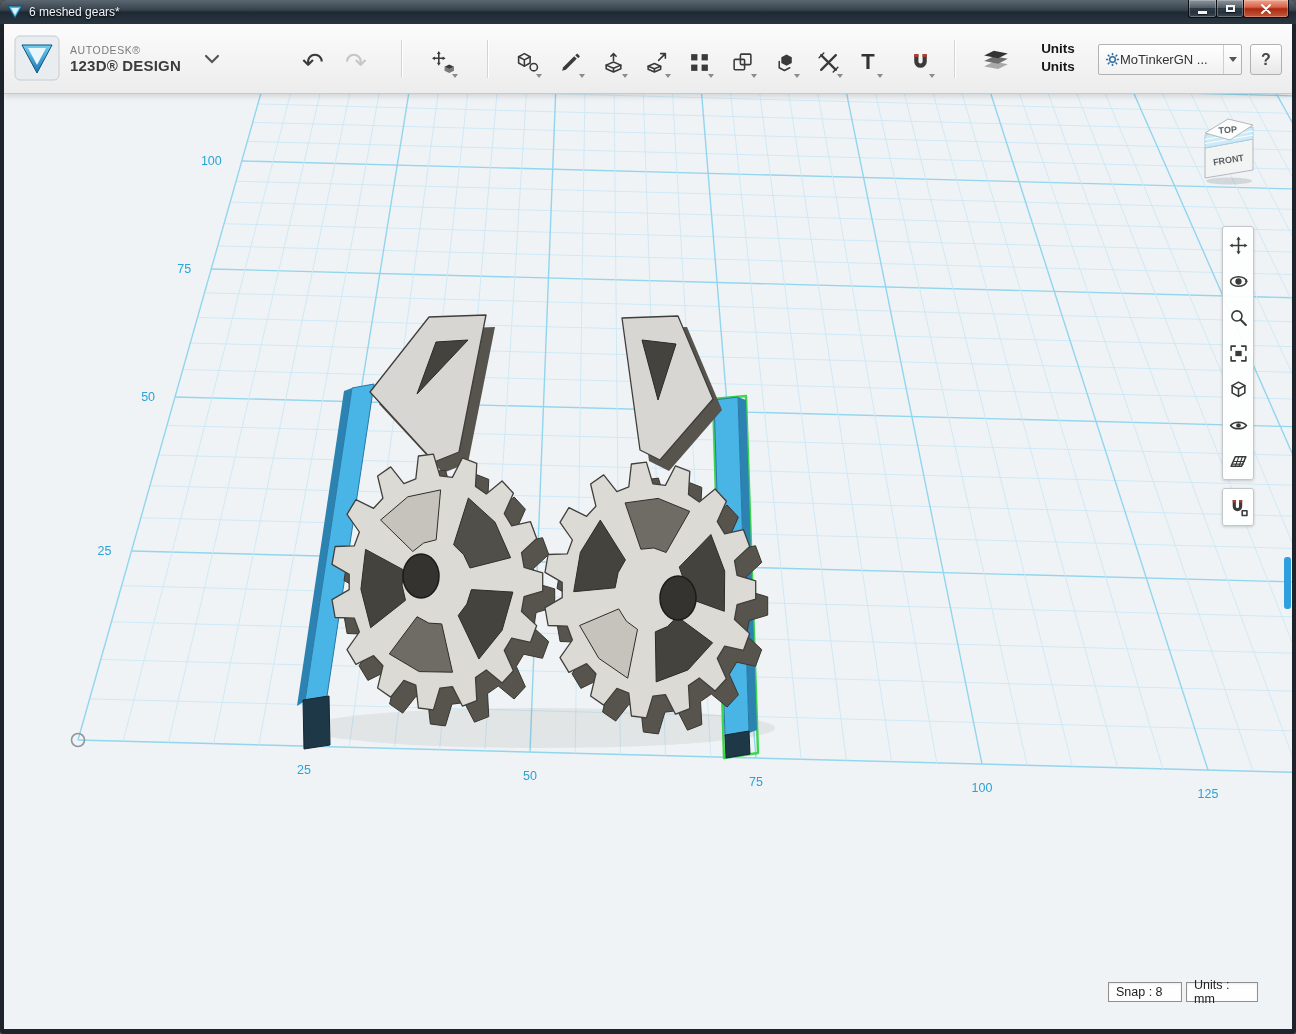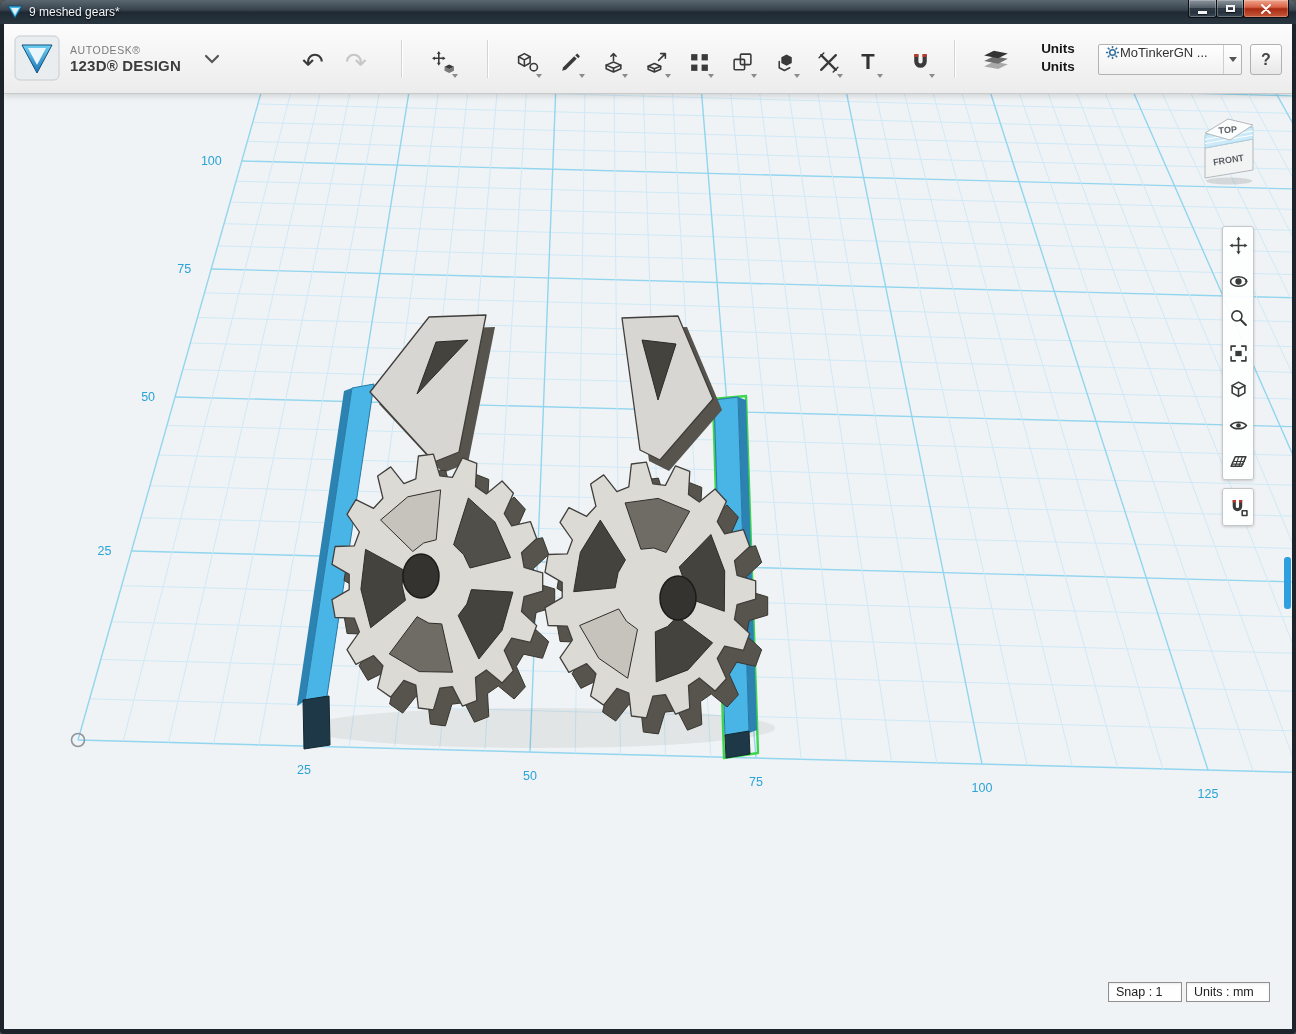--- a/index.html
+++ b/index.html
@@ -55,21 +55,21 @@
   .caret{position:absolute;right:3px;bottom:2px;width:0;height:0;border-left:3.5px solid transparent;border-right:3.5px solid transparent;border-top:4px solid #8b8b8b;}
   .ticon{stroke:#3a3a3a;fill:none;stroke-width:1.5;stroke-linecap:round;stroke-linejoin:round;}
   .ticon .f{fill:#3a3a3a;stroke:none;}
   .texttool{font-size:22px;font-weight:bold;color:#333;line-height:22px;}
   .layersbtn{position:absolute;left:978px;top:23px;width:28px;height:26px;}
   .freemember{position:absolute;left:1020px;top:16px;width:68px;text-align:center;font-size:13.5px;font-weight:bold;color:#161616;line-height:18px;}
   .account{
     position:absolute;left:1094px;top:20px;width:144px;height:31px;
     background:linear-gradient(180deg,#ffffff,#f1f1f1);
     border:1px solid #b2b2b2;border-radius:2px;
-    display:flex;padding-left:6px;
+    display:flex;align-items:center;padding-left:6px;
   }
   .account .alabel{flex:1;font-size:13px;color:#333;white-space:nowrap;overflow:hidden;}
   .account .achev{width:18px;height:100%;border-left:1px solid #cfcfcf;display:flex;align-items:center;justify-content:center;}
   .dtri{width:0;height:0;border-left:4px solid transparent;border-right:4px solid transparent;border-top:5px solid #555;}
   .helpbtn{
     position:absolute;left:1246px;top:20px;width:32px;height:31px;
     background:linear-gradient(180deg,#ffffff,#e7e7e7);
     border:1px solid #b0b0b0;border-radius:3px;
     font-size:16px;font-weight:bold;color:#444;
     display:flex;align-items:center;justify-content:center;
@@ -90,34 +90,34 @@
   .side-tools.group2{top:394px;}
   .stool{width:30px;height:36px;display:flex;align-items:center;justify-content:center;}
   .stool svg{width:19px;height:19px;}
   
   .status-box{
     position:absolute;top:888px;height:20px;background:#fefefe;border:1px solid #909090;
     display:flex;align-items:center;padding:0 7px;font-size:12.5px;color:#222;
     box-shadow:inset 0 1px 2px rgba(0,0,0,.08);
   }
   .status-box.snap{left:1104px;width:74px;}
-  .status-box.units{left:1182px;width:84px;}
+  .status-box.units{left:1182px;width:72px;}
   .scroll-thumb{position:absolute;right:1px;top:463px;width:7px;height:52px;background:#2f9fe0;border-radius:3px;}
 </style>
 </head>
 <body>
 
 <div class="window">
 
   <div class="titlebar">
     <svg class="apptri" viewBox="0 0 16 14">
       <polygon points="1,1 15,1 8,13" fill="#49b8e8" stroke="#0f4c74" stroke-width="1"></polygon>
       <polygon points="4,3 12,3 8,10" fill="#dff2fb"></polygon>
     </svg>
-    <span class="title">9 meshed gears*</span>
+    <span class="title">6 meshed gears*</span>
     <div class="winbtns">
       <div class="winbtn min">
           <div class="minbar"></div>
         </div>
       <div class="winbtn max">
           <div class="maxrect"></div>
         </div>
       <div class="winbtn close">
         <svg viewBox="0 0 12 10" width="12" height="10">
           <path d="M2 1l8 8M10 1l-8 8" stroke="#ffffff" stroke-width="1.8" stroke-linecap="round"></path>
@@ -464,21 +464,21 @@
           <svg class="ticon" viewBox="0 0 18 18">
             <path class="f" d="M3.5 2v6a4.5 4.5 0 0 0 9 0V2h-3v6a1.5 1.5 0 0 1-3 0V2z"></path>
             <rect x="3.5" y="2" width="3" height="2.2" fill="#c0392b" stroke="none"></rect>
             <rect x="9.5" y="2" width="3" height="2.2" fill="#c0392b" stroke="none"></rect>
             <rect x="12.5" y="12" width="4.5" height="4.5"></rect>
           </svg>
         </div>
       </div>
 
       <div class="status-box snap">
-        <span>Snap : 1</span>
+        <span>Snap : 8</span>
       </div>
       <div class="status-box units">
         <span>Units : mm</span>
       </div>
 
       <div class="scroll-thumb"></div>
     </div>
   </div>
 </div>
 

